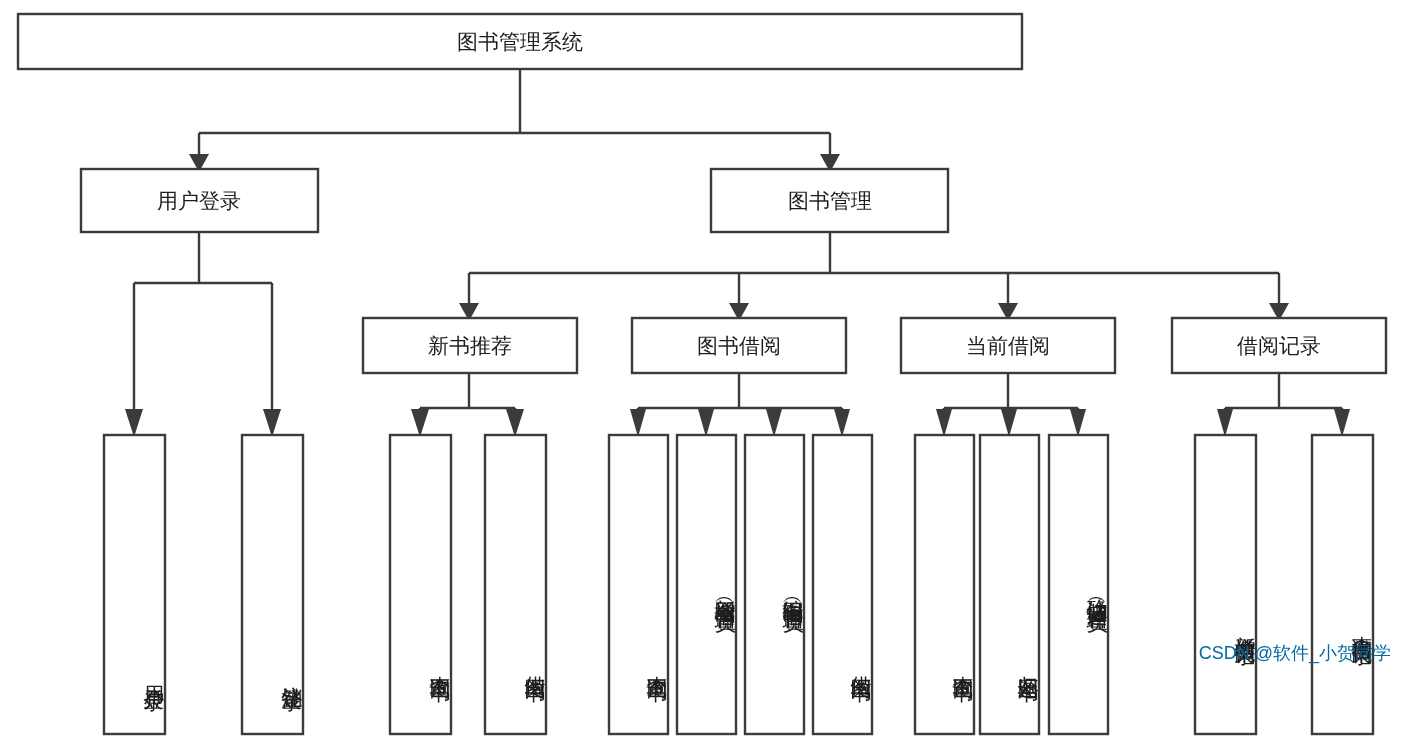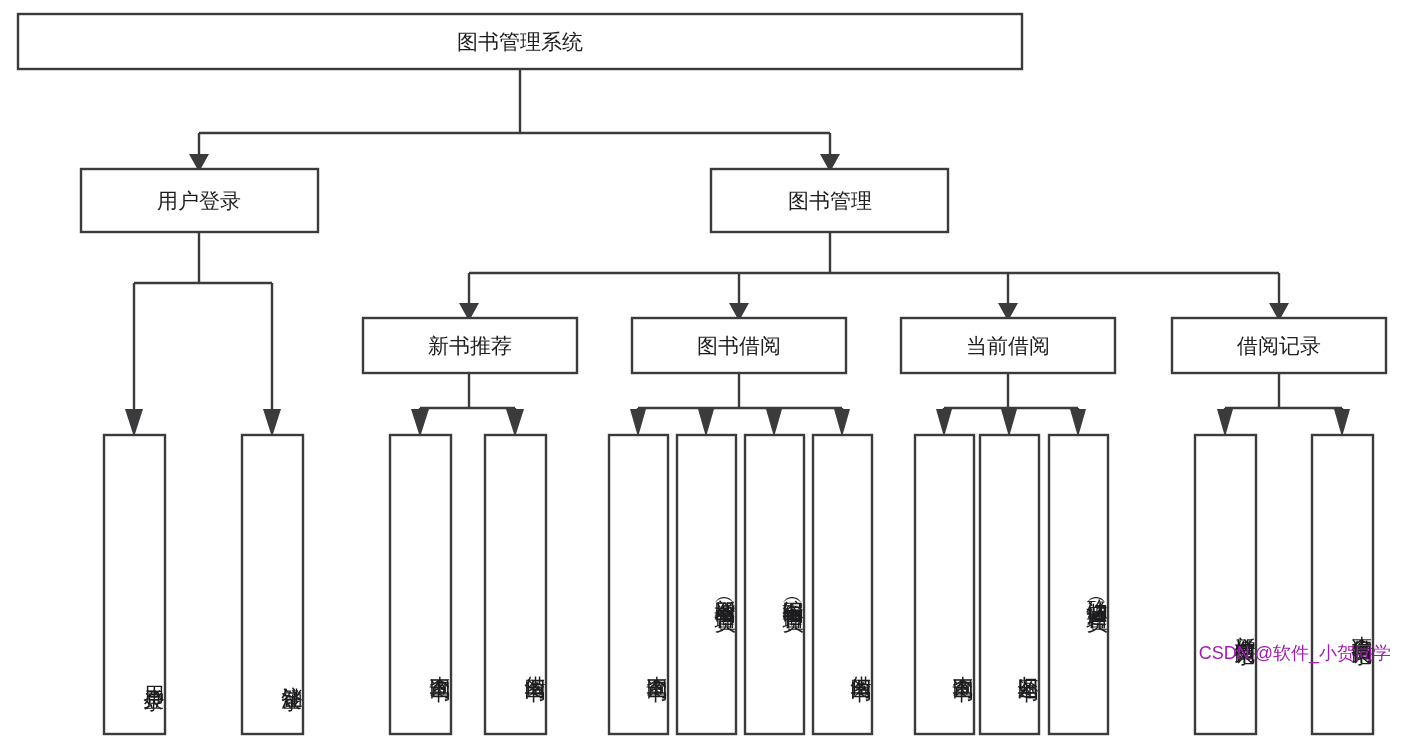--- a/index.html
+++ b/index.html
@@ -62,21 +62,21 @@
     justify-content: center;
     white-space: nowrap;
     pointer-events: none;
   }
   .watermark {
     position: absolute;
     right: 14px;
     bottom: 6px;
     font-family: "Liberation Sans", "DejaVu Sans", sans-serif;
     font-size: 18px;
-    color: #a21caf;
+    color: #0369a1;
     white-space: nowrap;
   }
 </style>
 </head>
 <body>
 
 <div id="diagram-root">
 
   <svg id="flow-svg" viewBox="0 0 1405 747">
 

